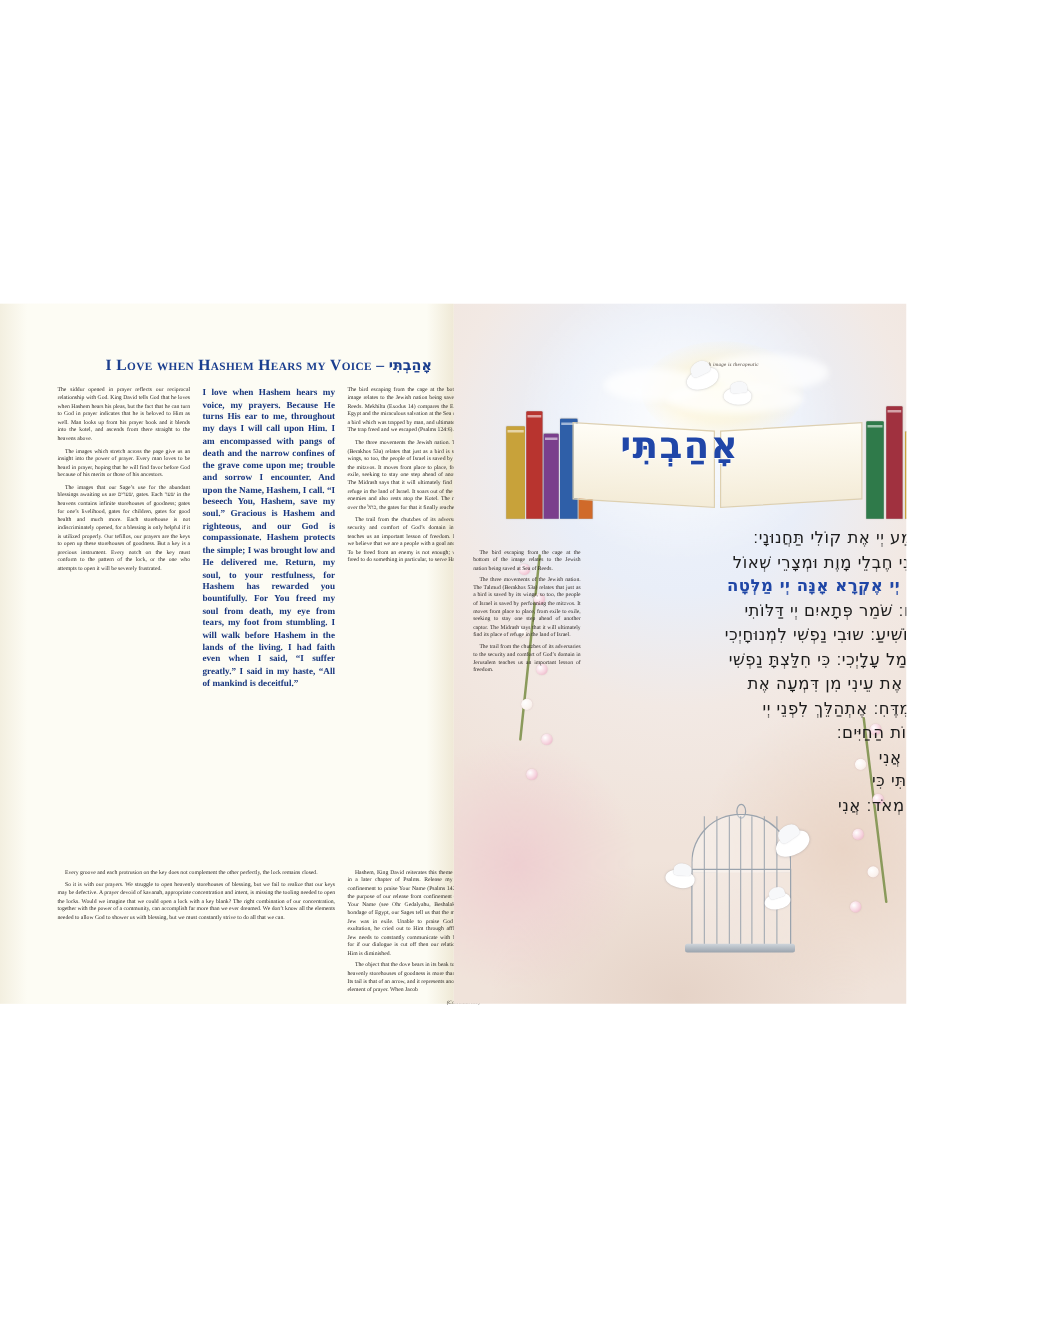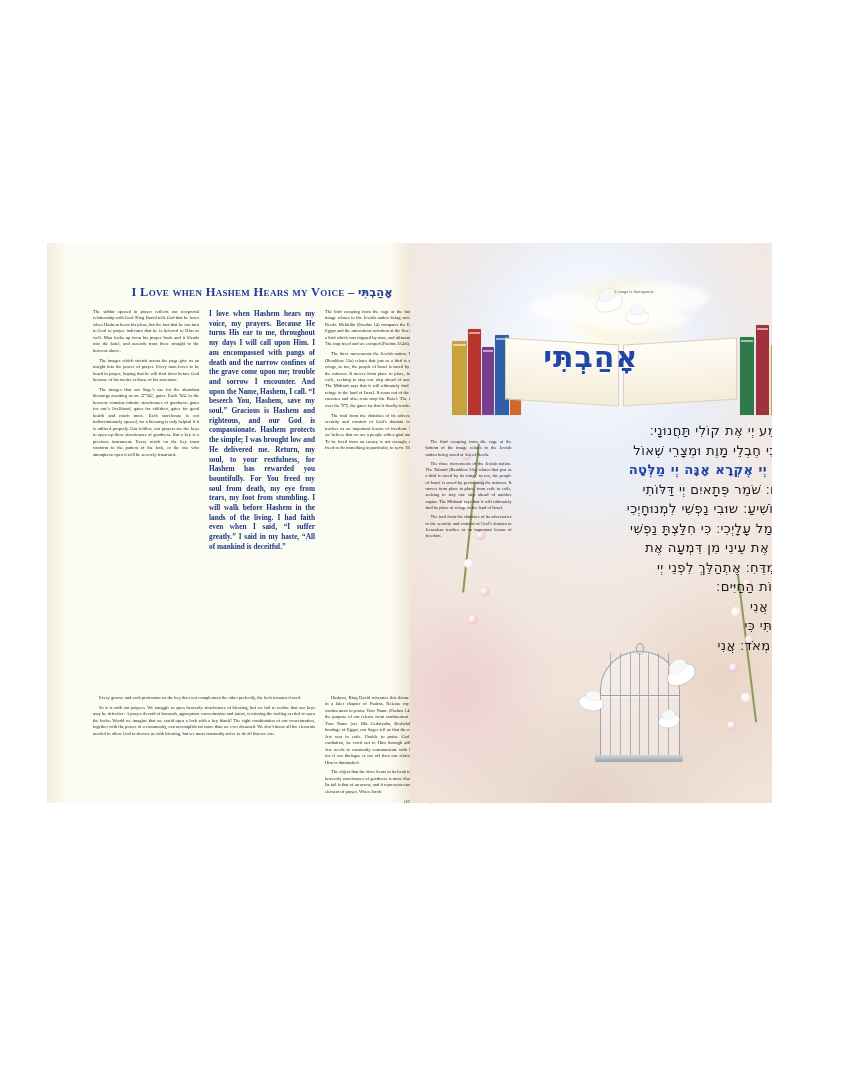--- a/index.html
+++ b/index.html
@@ -17,21 +17,20 @@
 
   
   .spread {
     position: absolute;
     left: 0;
     top: 243px;
     width: 725px;
     height: 560px;
     display: flex;
     box-shadow: 0 0 0 0 transparent;
-    margin-left: 47px;
   }
 
   
   .page-left {
     position: relative;
     width: 422px;
     height: 560px;
     background: #fdfbf2;
     background-image:
       linear-gradient(to right, #f3efe0 0%, #fdfcf4 6%, #fdfcf4 94%, #efe9d6 100%);

